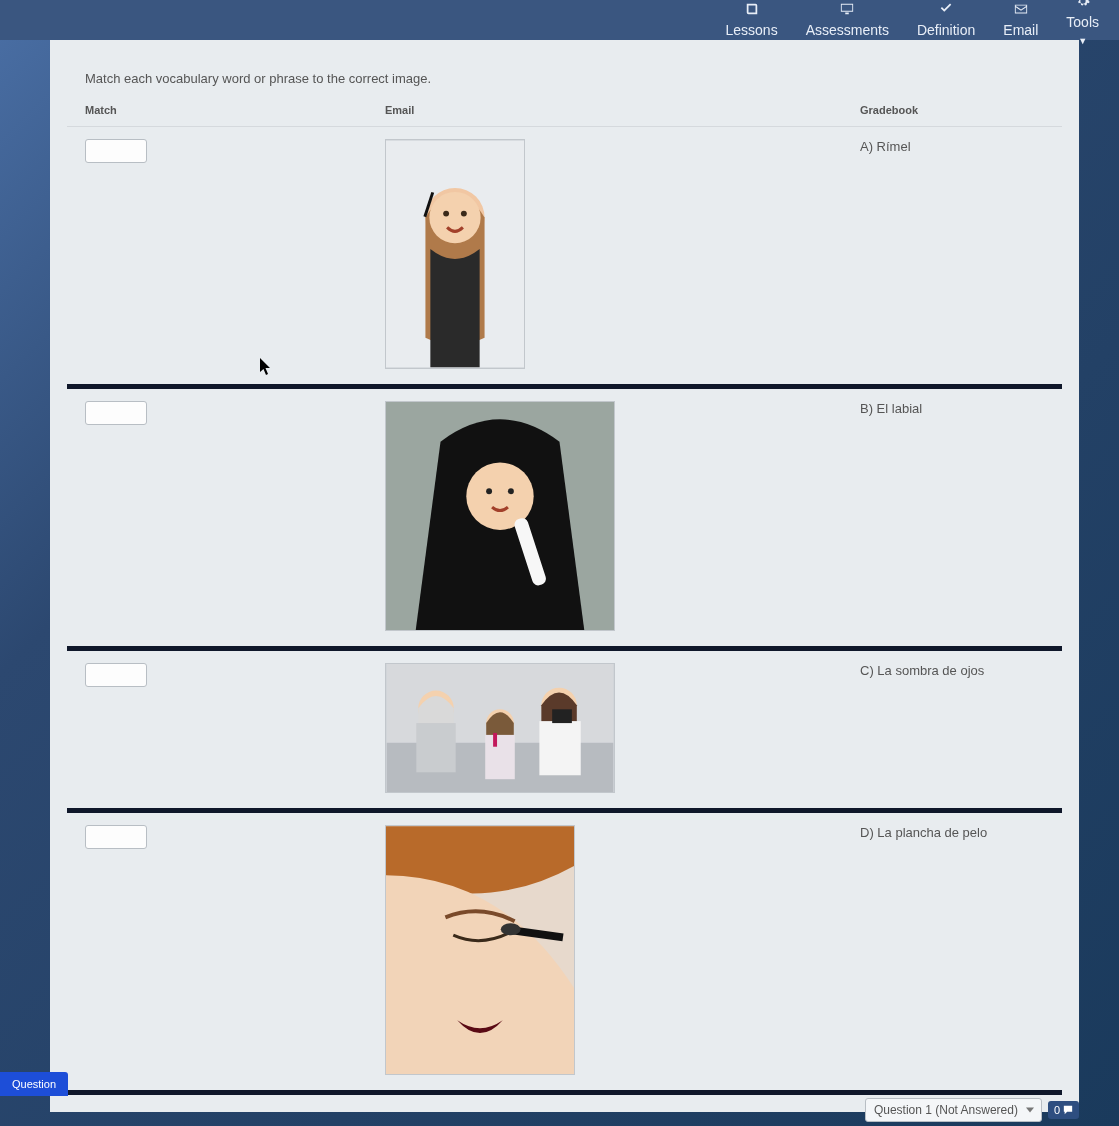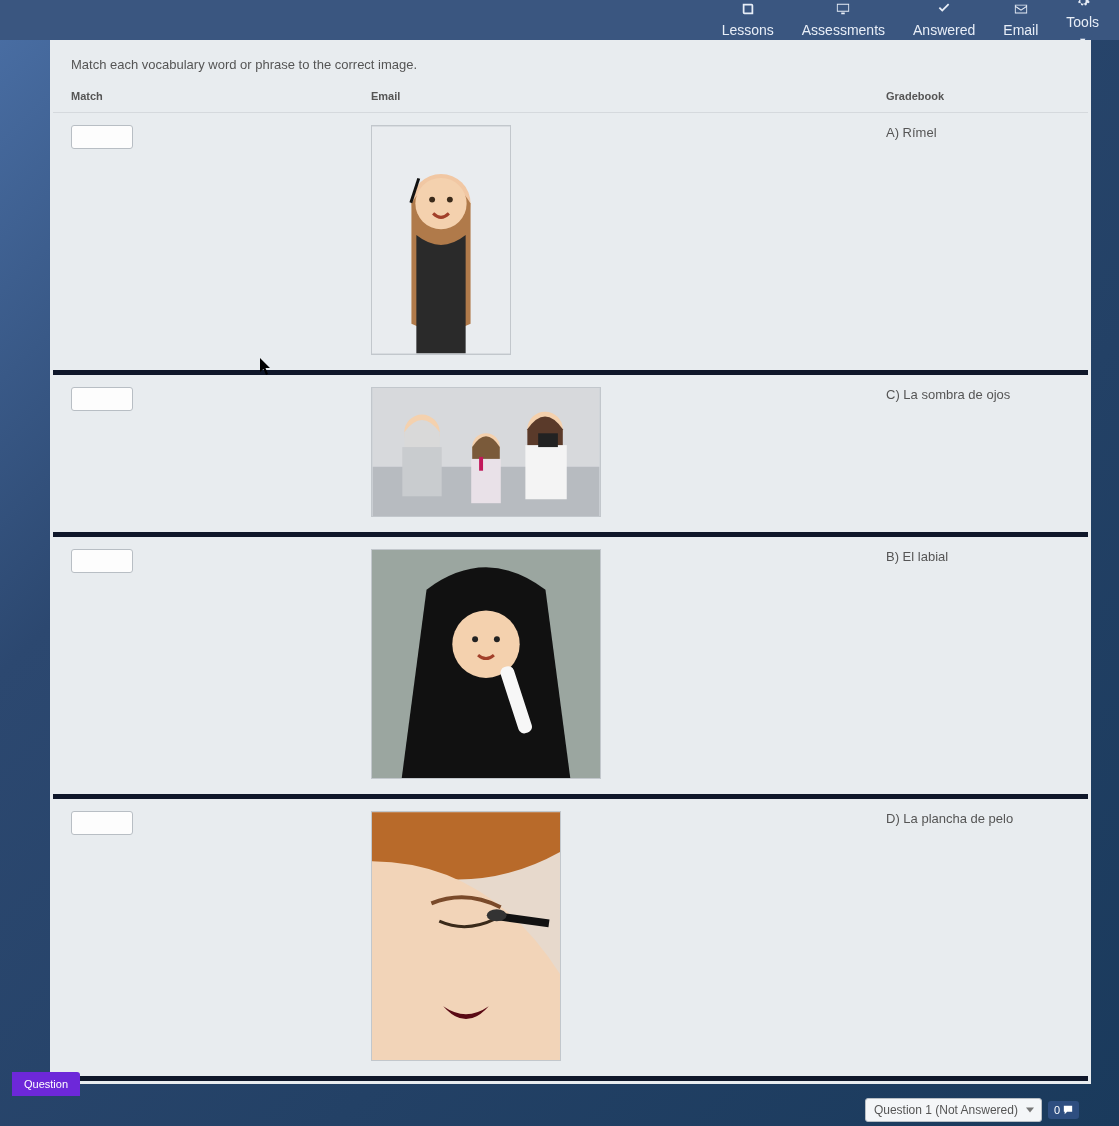--- a/index.html
+++ b/index.html
@@ -26,23 +26,23 @@
     display: flex;
     align-items: center;
     gap: 6px;
     cursor: pointer;
     color: #e8eef7;
     flex-direction: column;
   }
   .topbar .nav-item svg { width: 14px; height: 14px; fill: #e8eef7; }
   .content-wrap {
     background: #e8ecef;
-    margin: 0 28px 0 50px;
+    margin: 0 40px 0 50px;
     min-height: 1040px;
-    padding: 3px;
+    padding: 17px;
     position: relative;
   }
   .instructions {
     padding: 14px 18px 10px 18px;
     font-size: 13px;
     color: #555;
   }
   table.match-table {
     width: 100%;
     border-collapse: collapse;
@@ -80,23 +80,23 @@
     background: #cfd4d9;
     border: 1px solid #c2c7cc;
   }
   .term-img.sz0 { width: 140px; height: 230px; }
   .term-img.sz1 { width: 230px; height: 230px; }
   .term-img.sz2 { width: 230px; height: 130px; }
   .term-img.sz3 { width: 190px; height: 250px; }
   .term-img svg { width: 100%; height: 100%; display: block; }
   .question-tab {
     position: absolute;
-    left: 12px;
+    left: 0;
     bottom: 30px;
-    background: #6d28d9;
+    background: #1d4ed8;
     color: #fff;
     font-size: 11px;
     padding: 6px 12px;
     border-top-right-radius: 3px;
     cursor: pointer;
   }
   .footer-bar {
     position: absolute;
     right: 40px;
     bottom: 4px;
@@ -161,21 +161,21 @@
   <div class="nav-item">
     <svg viewBox="0 0 16 16">
         <path d="M1 2h14v9H1V2zm1 1v7h12V3H2zm4 9h4v2H6v-2z"></path>
       </svg>
     <span>Assessments</span>
   </div>
   <div class="nav-item">
     <svg viewBox="0 0 16 16">
         <path d="M6 11L2 7l1.4-1.4L6 8.2l6.6-6.6L14 3l-8 8z"></path>
       </svg>
-    <span>Answered</span>
+    <span>Definition</span>
   </div>
   <div class="nav-item">
     <svg viewBox="0 0 16 16">
         <path d="M1 3h14v10H1V3zm1 1v.5l6 4 6-4V4H2zm12 2l-6 4-6-4v6h12V6z"></path>
       </svg>
     <span>Email</span>
   </div>
   <div class="nav-item">
     <svg viewBox="0 0 16 16">
         <path d="M8 5a3 3 0 100 6 3 3 0 000-6zm6.4 3l1.3.8-1 1.7-1.5-.4a5 5 0 01-1 .9l.1 1.6-2 .4-.7-1.4a5 5 0 01-1.2 0L7.7 13l-2-.4.1-1.6a5 5 0 01-1-.9l-1.5.4-1-1.7L3.6 8a5 5 0 010-1.2L2.3 6l1-1.7 1.5.4a5 5 0 011-.9L5.7 2l2-.4.7 1.4a5 5 0 011.2 0L10.3 1.6l2 .4-.1 1.6a5 5 0 011 .9l1.5-.4 1 1.7-1.3.8a5 5 0 010 1.2z"></path>
@@ -208,20 +208,37 @@
               <circle cx="70" cy="78" r="26" fill="#f4d1ae"></circle>
               <circle cx="61" cy="74" r="3" fill="#3a2a1a"></circle>
                 <circle cx="79" cy="74" r="3" fill="#3a2a1a"></circle>
               <path d="M62 88 Q70 96 78 88" stroke="#a2402a" stroke-width="3" fill="none"></path>
               <path d="M45 110 Q70 130 95 110 L95 230 L45 230 Z" fill="#2a2a2a"></path>
               <rect x="46" y="52" width="3" height="26" fill="#111" transform="rotate(18 46 52)"></rect>
             </svg>
           </div>
         </td>
         <td>A) Rímel</td>
+      </tr>
+      <tr>
+        <td><input class="answer-input" type="text" value="" style=""></td>
+        <td>
+          <div class="term-img sz1" title="woman with long black hair holding flat iron">
+            <svg viewBox="0 0 230 230">
+              <rect width="230" height="230" fill="#9ba6a0"></rect>
+              <path d="M55 40 Q115 -5 175 40 L200 230 L30 230 Z" fill="#111"></path>
+              <circle cx="115" cy="95" r="34" fill="#f4d1ae"></circle>
+              <circle cx="104" cy="90" r="3" fill="#222"></circle>
+                <circle cx="126" cy="90" r="3" fill="#222"></circle>
+              <path d="M107 106 Q115 113 123 106" stroke="#a2402a" stroke-width="3" fill="none"></path>
+              <rect x="128" y="120" width="14" height="70" rx="6" fill="#f7f7f7" transform="rotate(-18 128 120)"></rect>
+            </svg>
+          </div>
+        </td>
+        <td>B) El labial</td>
       </tr>
       <tr>
         <td><input class="answer-input" type="text" value="" style=""></td>
         <td>
           <div class="term-img sz2" title="three generations applying lipstick">
             <svg viewBox="0 0 230 130">
               <rect width="230" height="130" fill="#d7d9dc"></rect>
               <rect y="80" width="230" height="50" fill="#b7bbc0"></rect>
               <circle cx="50" cy="45" r="18" fill="#f4d1ae"></circle>
                 <path d="M32 45 Q50 20 68 45 L68 70 L32 70Z" fill="#d9d9d9"></path>
@@ -235,37 +252,20 @@
               <rect x="168" y="46" width="20" height="14" fill="#222"></rect>
               <rect x="108" y="70" width="4" height="14" fill="#c2185b"></rect>
             </svg>
           </div>
         </td>
         <td>C) La sombra de ojos</td>
       </tr>
       <tr>
         <td><input class="answer-input" type="text" value="" style=""></td>
         <td>
-          <div class="term-img sz1" title="woman with long black hair holding flat iron">
-            <svg viewBox="0 0 230 230">
-              <rect width="230" height="230" fill="#9ba6a0"></rect>
-              <path d="M55 40 Q115 -5 175 40 L200 230 L30 230 Z" fill="#111"></path>
-              <circle cx="115" cy="95" r="34" fill="#f4d1ae"></circle>
-              <circle cx="104" cy="90" r="3" fill="#222"></circle>
-                <circle cx="126" cy="90" r="3" fill="#222"></circle>
-              <path d="M107 106 Q115 113 123 106" stroke="#a2402a" stroke-width="3" fill="none"></path>
-              <rect x="128" y="120" width="14" height="70" rx="6" fill="#f7f7f7" transform="rotate(-18 128 120)"></rect>
-            </svg>
-          </div>
-        </td>
-        <td>B) El labial</td>
-      </tr>
-      <tr>
-        <td><input class="answer-input" type="text" value="" style=""></td>
-        <td>
           <div class="term-img sz3" title="close-up face with eyeshadow brush">
             <svg viewBox="0 0 190 250">
               <rect width="190" height="250" fill="#e7d9cc"></rect>
               <path d="M0 0 H190 V40 Q100 90 0 50 Z" fill="#b86a2a"></path>
               <path d="M-20 50 Q120 40 200 180 L200 260 L-20 260Z" fill="#f2d4b8"></path>
               <path d="M60 92 Q95 78 130 96" stroke="#7a4a2a" stroke-width="4" fill="none"></path>
               <path d="M68 110 Q95 122 124 108" stroke="#3a2a1a" stroke-width="3" fill="none"></path>
               <rect x="120" y="100" width="60" height="8" fill="#111" transform="rotate(8 120 100)"></rect>
               <ellipse cx="126" cy="104" rx="10" ry="6" fill="#333"></ellipse>
               <path d="M72 196 Q95 212 118 196 Q95 222 72 196Z" fill="#5a0a14"></path>

